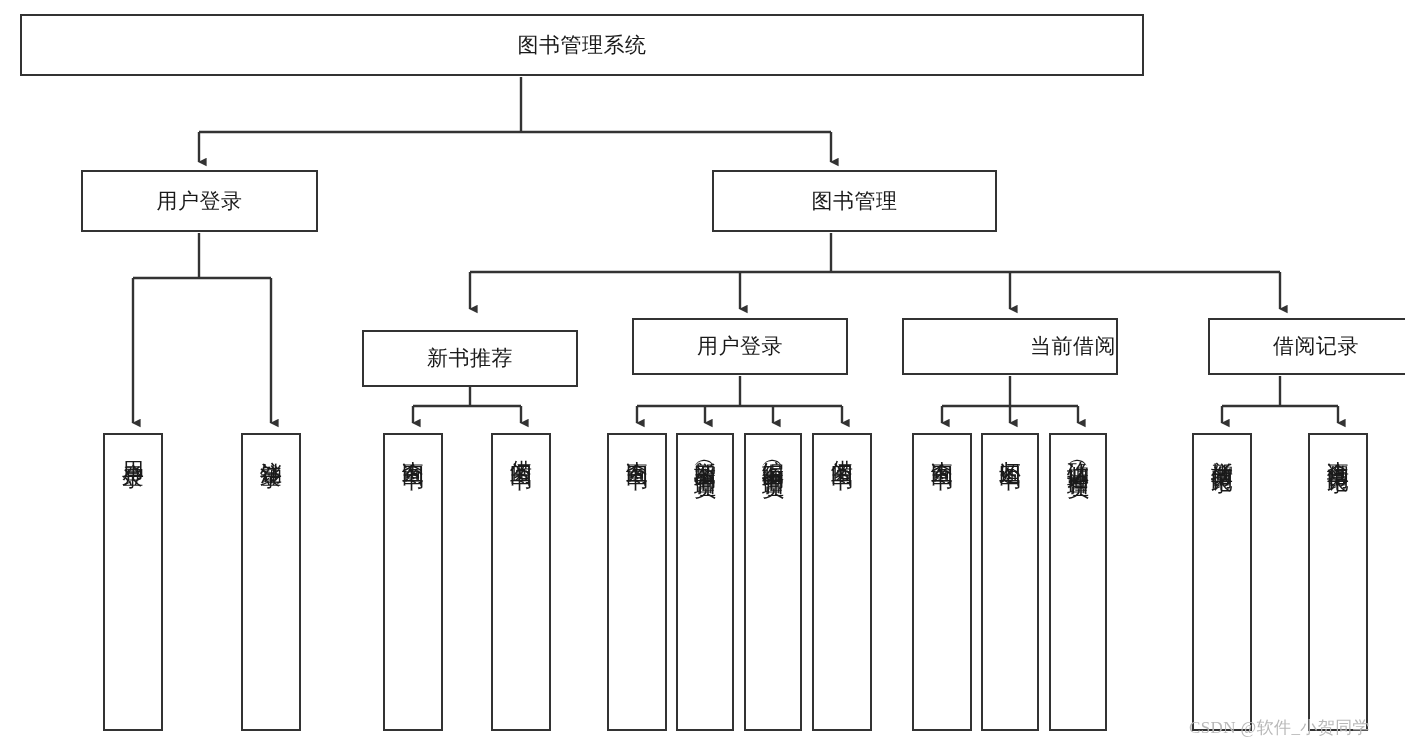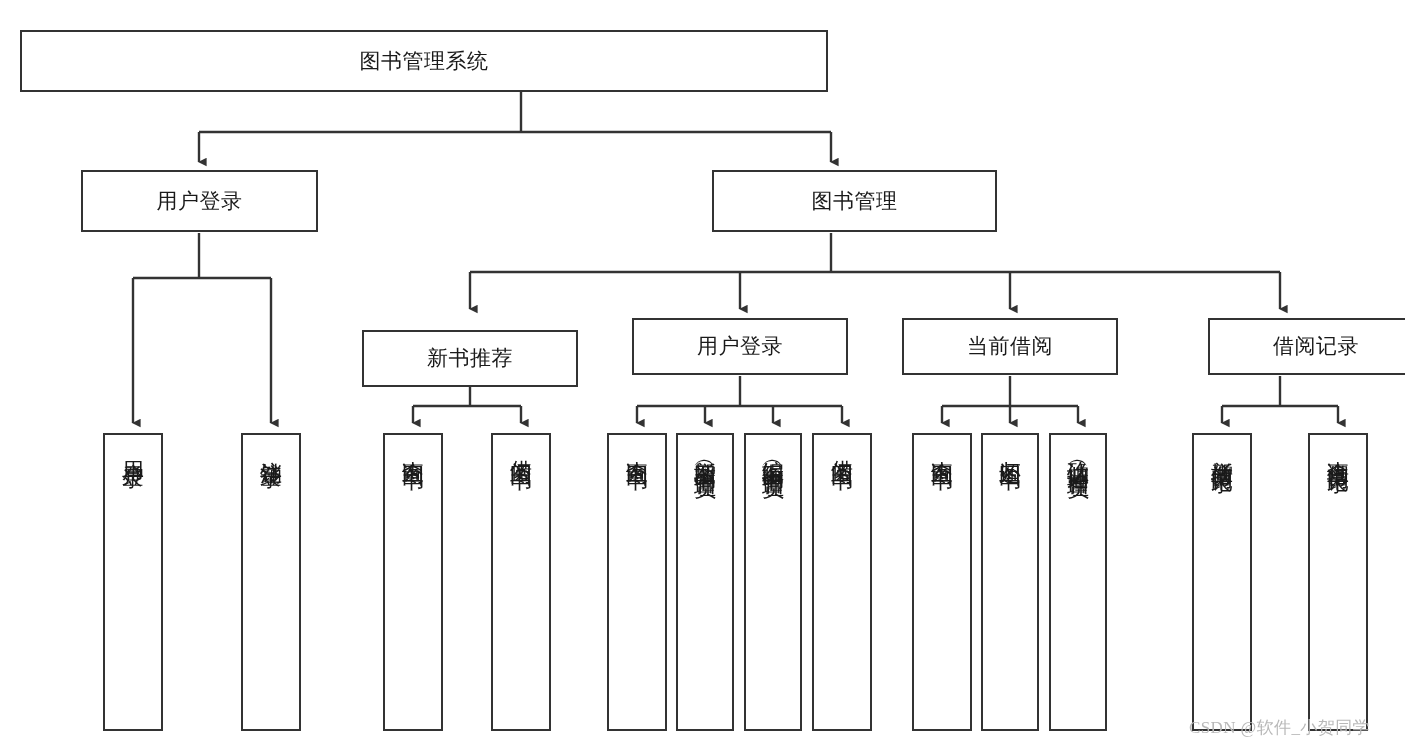--- a/index.html
+++ b/index.html
@@ -117,41 +117,41 @@
       <path d="M1010,406 L1010,423" marker-end="url(#arrowhead)"></path>
       <path d="M1078,406 L1078,423" marker-end="url(#arrowhead)"></path>
 
       <path d="M1280,376 L1280,406"></path>
       <path d="M1222,406 L1338,406"></path>
       <path d="M1222,406 L1222,423" marker-end="url(#arrowhead)"></path>
       <path d="M1338,406 L1338,423" marker-end="url(#arrowhead)"></path>
     </g>
   </svg>
 
-  <div class="node horizontal" style="left:20px; top:14px; width:808px; height:62px;margin-top:16px;">
+  <div class="node horizontal" style="left:20px; top:14px; width:1124px; height:62px;">
     <span class="label">图书管理系统</span>
   </div>
 
   <div class="node horizontal" style="left:81px; top:170px; width:237px; height:62px;">
     <span class="label">用户登录</span>
   </div>
 
   <div class="node horizontal" style="left:712px; top:170px; width:285px; height:62px;">
     <span class="label">图书管理</span>
   </div>
 
   <div class="node horizontal" style="left:362px; top:318px; width:216px; height:57px;margin-top:12px;">
     <span class="label">新书推荐</span>
   </div>
 
   <div class="node horizontal" style="left:632px; top:318px; width:216px; height:57px;">
     <span class="label">用户登录</span>
   </div>
 
-  <div class="node horizontal" style="left:902px; top:318px; width:216px; height:57px;">
+  <div class="node horizontal" style="left:902px; top:318px; width:216px; height:57px;justify-content:flex-end;">
     <span class="label">当前借阅</span>
   </div>
 
   <div class="node horizontal" style="left:1172px; top:318px; width:216px; height:57px;margin-left:36px;">
     <span class="label">借阅记录</span>
   </div>
 
   <div class="node vertical" style="left:103px; top:433px; width:60px; height:298px;">
     <span class="label">用户登录</span>
   </div>

